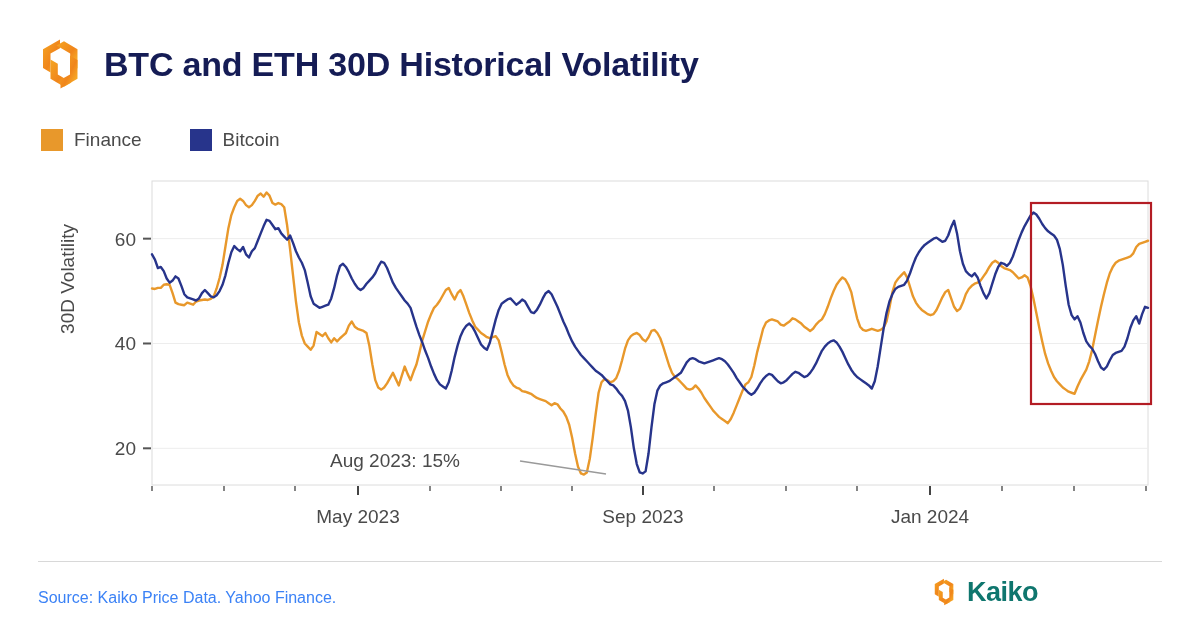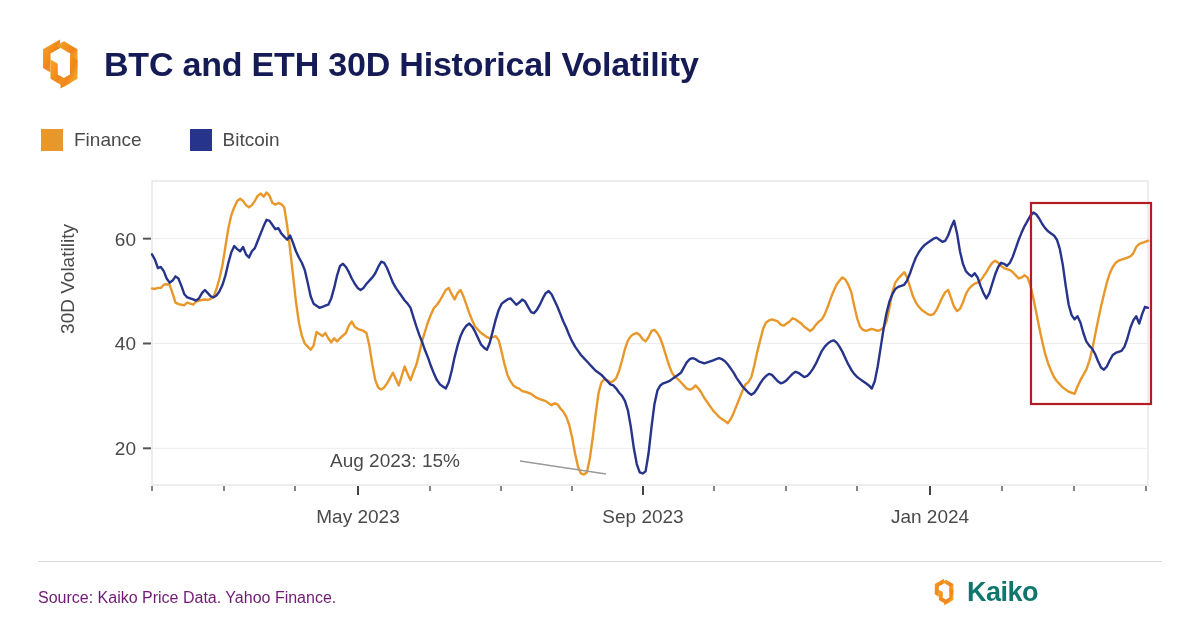--- a/index.html
+++ b/index.html
@@ -113,21 +113,21 @@
     top: 561px;
     width: 1124px;
     height: 1px;
     background: #d8d8d8;
   }
   .source-text {
     position: absolute;
     left: 38px;
     top: 589px;
     font-size: 16px;
-    color: #701a75;
+    color: #3b82f6;
     white-space: nowrap;
   }
   .footer-brand {
     position: absolute;
     right: 38px;
     top: 578px;
     display: flex;
     align-items: center;
     gap: 9px;
   }

